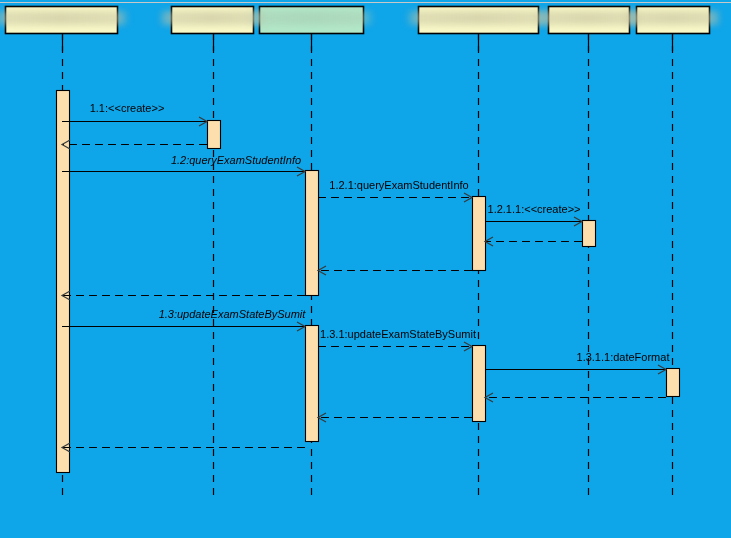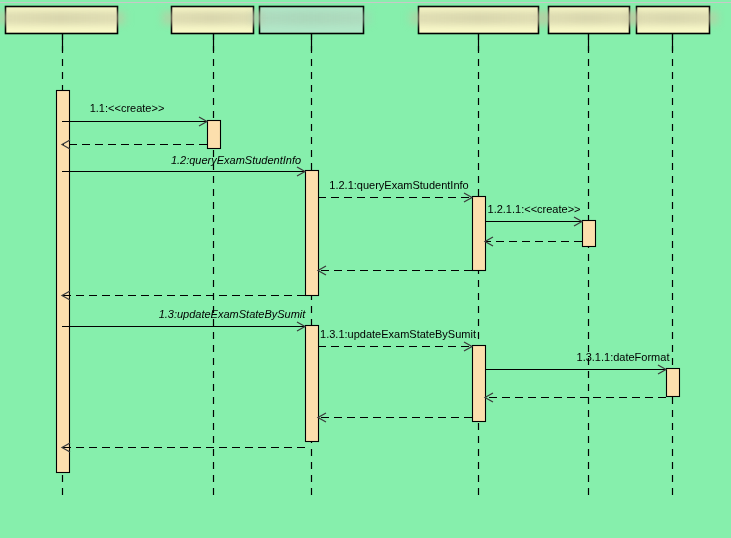--- a/index.html
+++ b/index.html
@@ -12,21 +12,21 @@
     width: 731px;
     height: 538px;
     font-family: "Liberation Sans", sans-serif;
     overflow: hidden;
     position: relative;
   }
   #diagram-root {
     position: relative;
     width: 731px;
     height: 538px;
-    background: #86efac;
+    background: #0ea5e9;
   }
   #diagram-svg {
     position: absolute;
     left: 0;
     top: 0;
     display: block;
   }
   .msg-label {
     font-family: "Liberation Sans", sans-serif;
     font-size: 11px;

